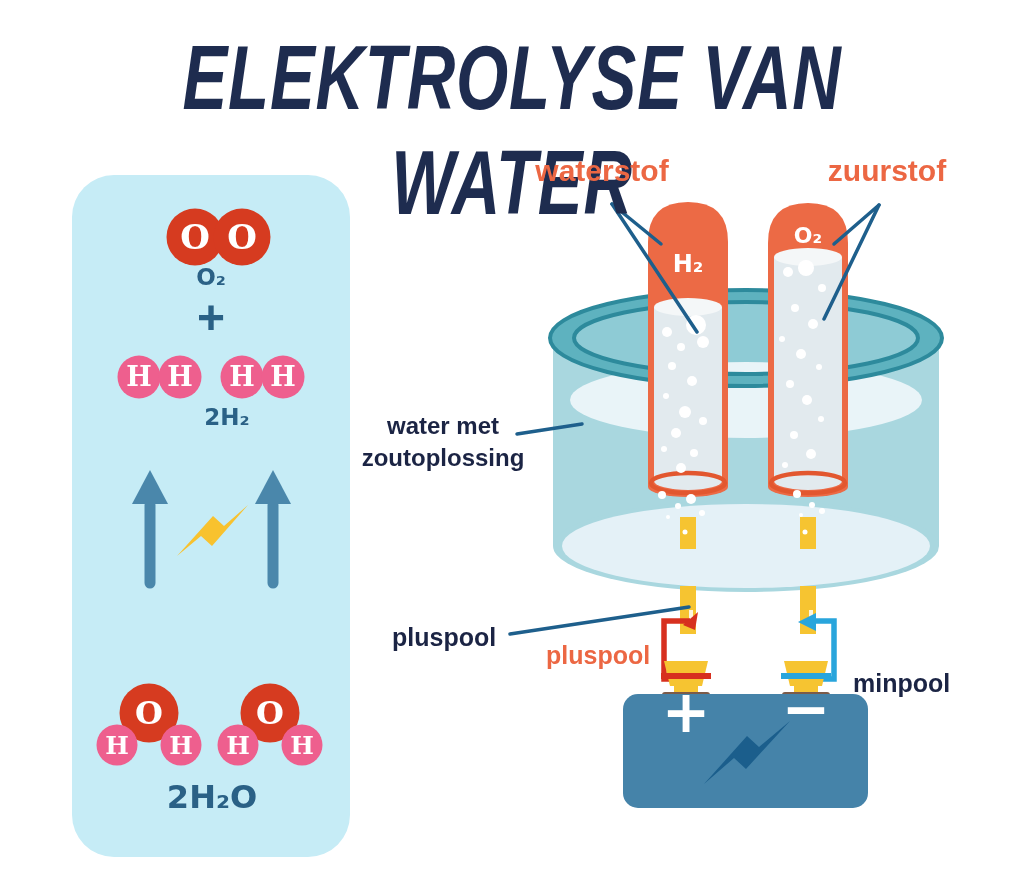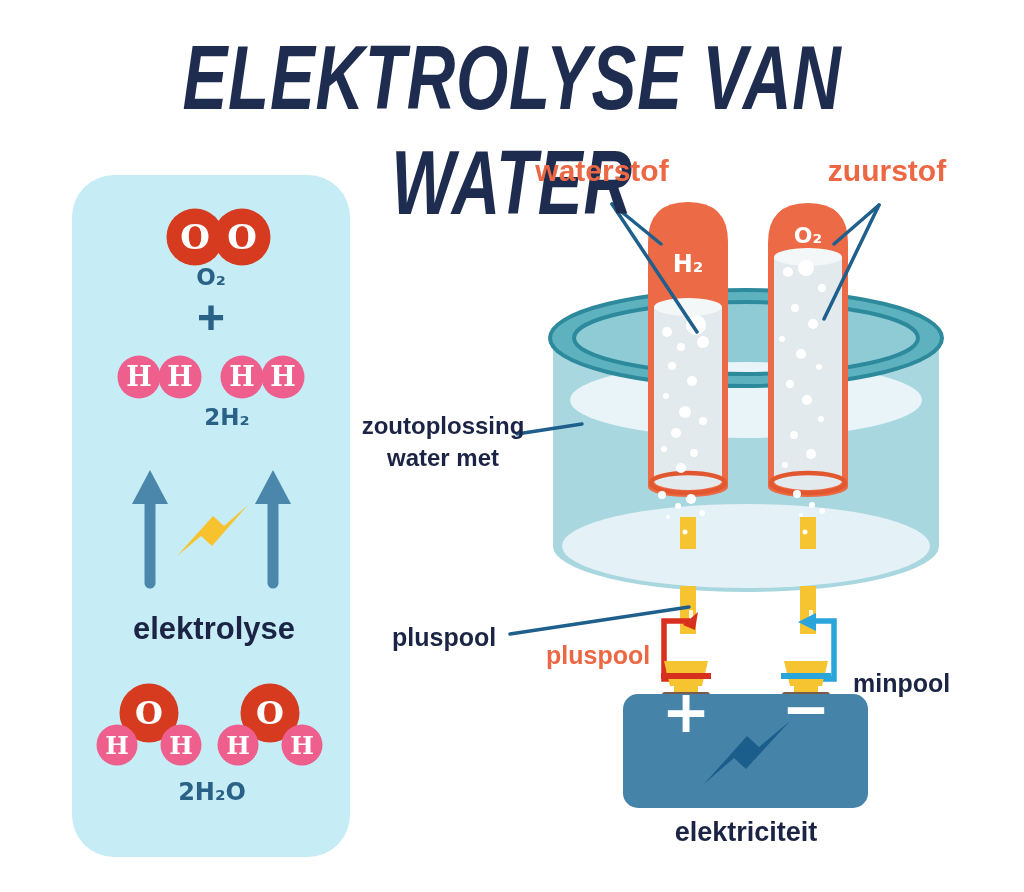--- a/index.html
+++ b/index.html
@@ -197,28 +197,26 @@
       <text x="688" y="272" class="tube-f">H₂</text>
       <text x="808" y="243" class="tube-f2">O₂</text>
     </g>
   </svg>
 
   <div class="title">ELEKTROLYSE VAN WATER</div>
 
   <div class="lbl ctr steel formula" style="left:211px;top:264px;font-size:23px;">O₂</div>
   <div class="lbl ctr steel" style="left:211px;top:294px;font-size:48px;line-height:1;">+</div>
   <div class="lbl ctr steel formula" style="left:211px;top:404px;font-size:23px;margin-left:16px;">2H₂</div>
-  <div class="lbl ctr navy" style="left:214px;top:611px;font-size:31px;">elektrolyse</div>
-  <div class="lbl ctr steel formula" style="left:212px;top:779px;font-size:24px;">2H₂O</div>
+  <div class="lbl ctr steel formula" style="left:212px;top:779px;font-size:32px;">2H₂O</div>
 
   <div class="lbl ctr orange" style="left:602px;top:154px;font-size:30px;">waterstof</div>
   <div class="lbl ctr orange" style="left:887px;top:154px;font-size:30px;">zuurstof</div>
 
   <div class="lbl ctr navy sol" style="left:443px;top:410px;font-size:24px;">
+    <div>water met</div>
     <div>zoutoplossing</div>
-    <div>water met</div>
   </div>
 
   <div class="lbl navy" style="left:392px;top:623px;font-size:25px;">pluspool</div>
   <div class="lbl orange" style="left:546px;top:641px;font-size:25px;">pluspool</div>
   <div class="lbl navy" style="left:853px;top:669px;font-size:25px;">minpool</div>
-  <div class="lbl ctr navy" style="left:746px;top:817px;font-size:27px;">elektriciteit</div>
 </div>
 
 </body></html>

